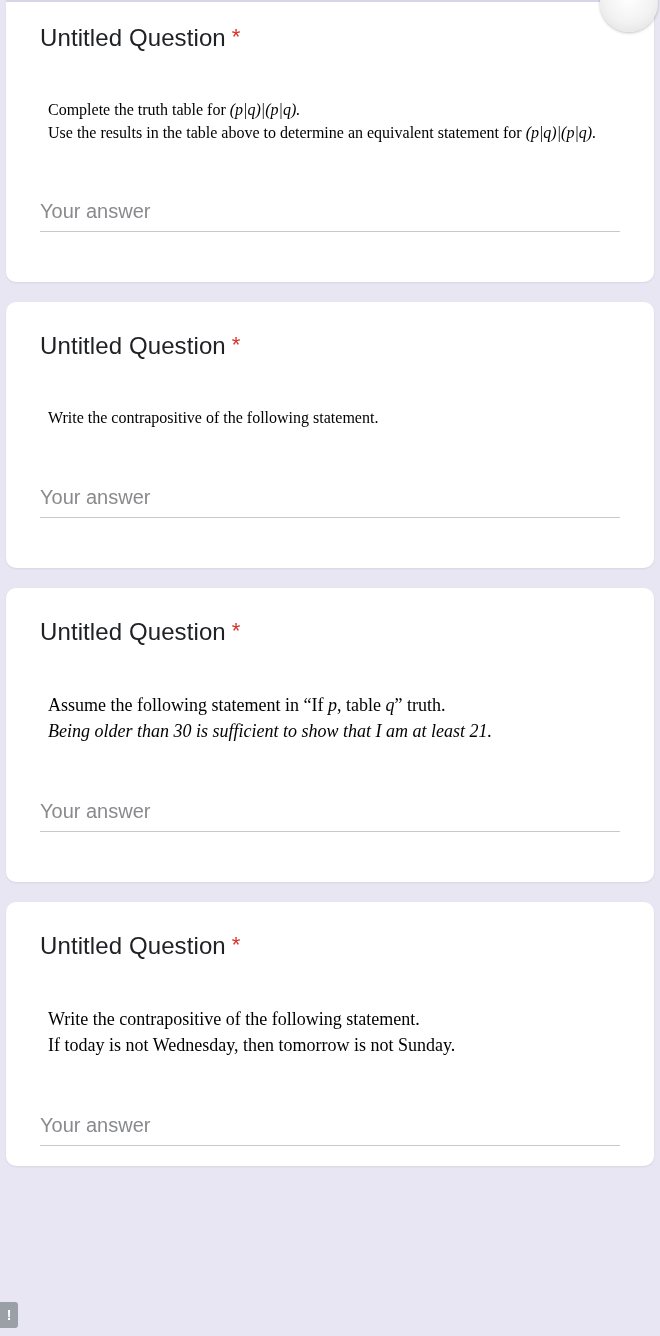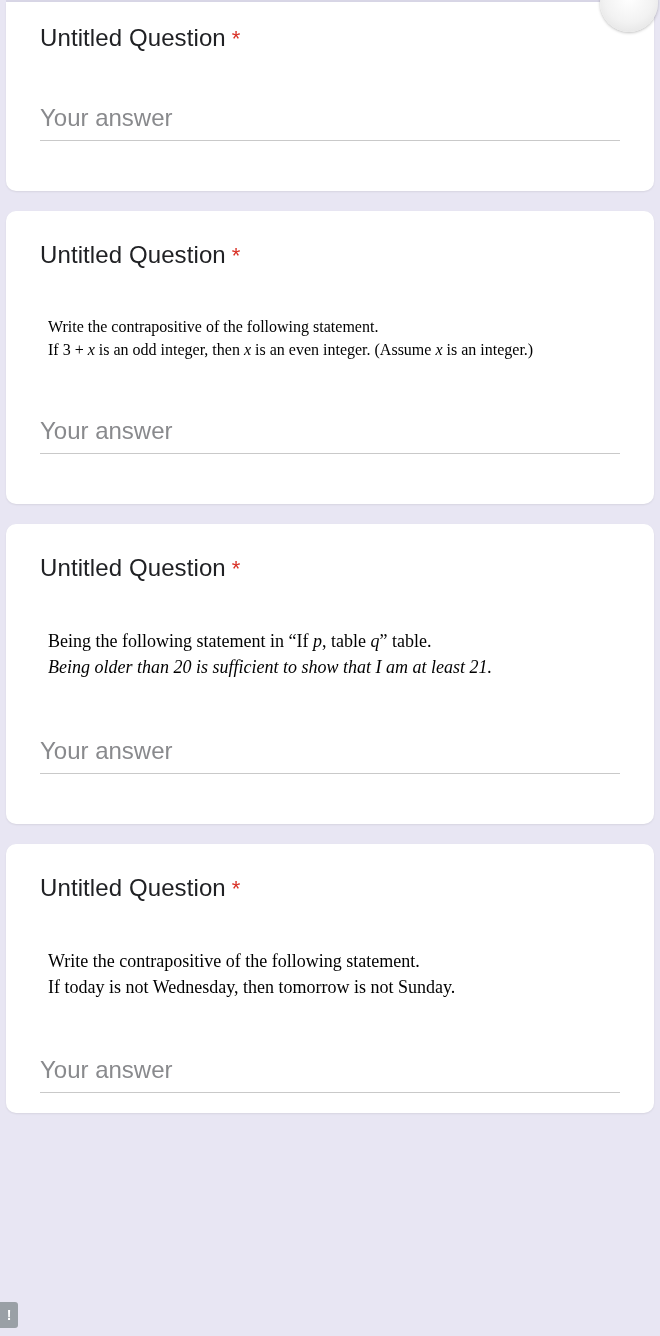--- a/index.html
+++ b/index.html
@@ -7,38 +7,38 @@
   body { padding: 0; }
   .cards { display: flex; flex-direction: column; gap: 20px; padding: 0 0 4px 0; }
   .card {
     background: #fff;
     border-radius: 10px;
     margin: 0 6px;
     padding: 30px 34px 50px 34px;
     box-shadow: 0 1px 2px rgba(0,0,0,0.08);
   }
   .card.first { border-top-left-radius: 0; border-top-right-radius: 0; margin-top: 0; padding-top: 22px; }
-  .title-row { display: flex; align-items: flex-end; gap: 6px; margin-bottom: 46px; }
+  .title-row { display: flex; align-items: flex-start; gap: 6px; margin-bottom: 46px; }
   .q-title { font-size: 24px; color: #202124; font-weight: 400; letter-spacing: 0.1px; }
   .req { color: #d93025; font-size: 22px; }
   .desc {
     font-family: Georgia, 'Times New Roman', serif;
     font-size: 16px;
     color: #000;
     line-height: 1.45;
     margin-bottom: 50px;
     padding-left: 8px;
   }
   .desc .line2 { display: block; }
   .desc .italic { font-style: italic; }
   .answer {
     border: none;
     border-bottom: 1px solid #c9c9c9;
     width: 100%;
-    font-size: 24px;
+    font-size: 20px;
     color: #202124;
     padding: 6px 0 8px 0;
     outline: none;
     background: transparent;
   }
   .answer::placeholder { color: #898a8d; }
   .avatar {
     position: absolute;
     top: -26px;
     right: 2px;
@@ -76,45 +76,48 @@
   <div class="avatar"></div>
   <div class="topline"></div>
 
   <div class="cards">
 
     <div class="card first">
       <div class="title-row">
         <span class="q-title">Untitled Question</span>
         <span class="req">*</span>
       </div>
+      <div class="desc">
+        <span>Complete the truth table for </span><span class="math">(p|q)|(p|q).</span>
+        <span class="line2">
+          <span> Use the results in the table above to determine an equivalent statement for </span><span class="math">(p|q)|(p|q).</span>
+        </span>
+      </div>
       <input class="answer" type="text" placeholder="Your answer" style="">
     </div>
 
     <div class="card">
       <div class="title-row">
         <span class="q-title">Untitled Question</span>
         <span class="req">*</span>
       </div>
       <div class="desc">
         <span>Write the contrapositive of the following statement.</span>
-        <span class="line2">
-          <span>If 3 + </span><span class="math">x</span><span> is an odd integer, then </span><span class="math">x</span><span> is an even integer. (Assume </span><span class="math">x</span><span> is an integer.)</span>
-        </span>
       </div>
       <input class="answer" type="text" placeholder="Your answer" style="">
     </div>
 
     <div class="card">
       <div class="title-row">
         <span class="q-title">Untitled Question</span>
         <span class="req">*</span>
       </div>
       <div class="desc" style="font-size:18px;">
-        <span>Being the following statement in “If </span><span class="math">p</span><span>, table </span><span class="math">q</span><span>” table.</span>
-        <span class="line2 italic">Being older than 20 is sufficient to show that I am at least 21.</span>
+        <span>Assume the following statement in “If </span><span class="math">p</span><span>, table </span><span class="math">q</span><span>” truth.</span>
+        <span class="line2 italic">Being older than 30 is sufficient to show that I am at least 21.</span>
       </div>
       <input class="answer" type="text" placeholder="Your answer" style="">
     </div>
 
     <div class="card" style="padding-bottom:20px;">
       <div class="title-row">
         <span class="q-title">Untitled Question</span>
         <span class="req">*</span>
       </div>
       <div class="desc" style="font-size:18px;">

